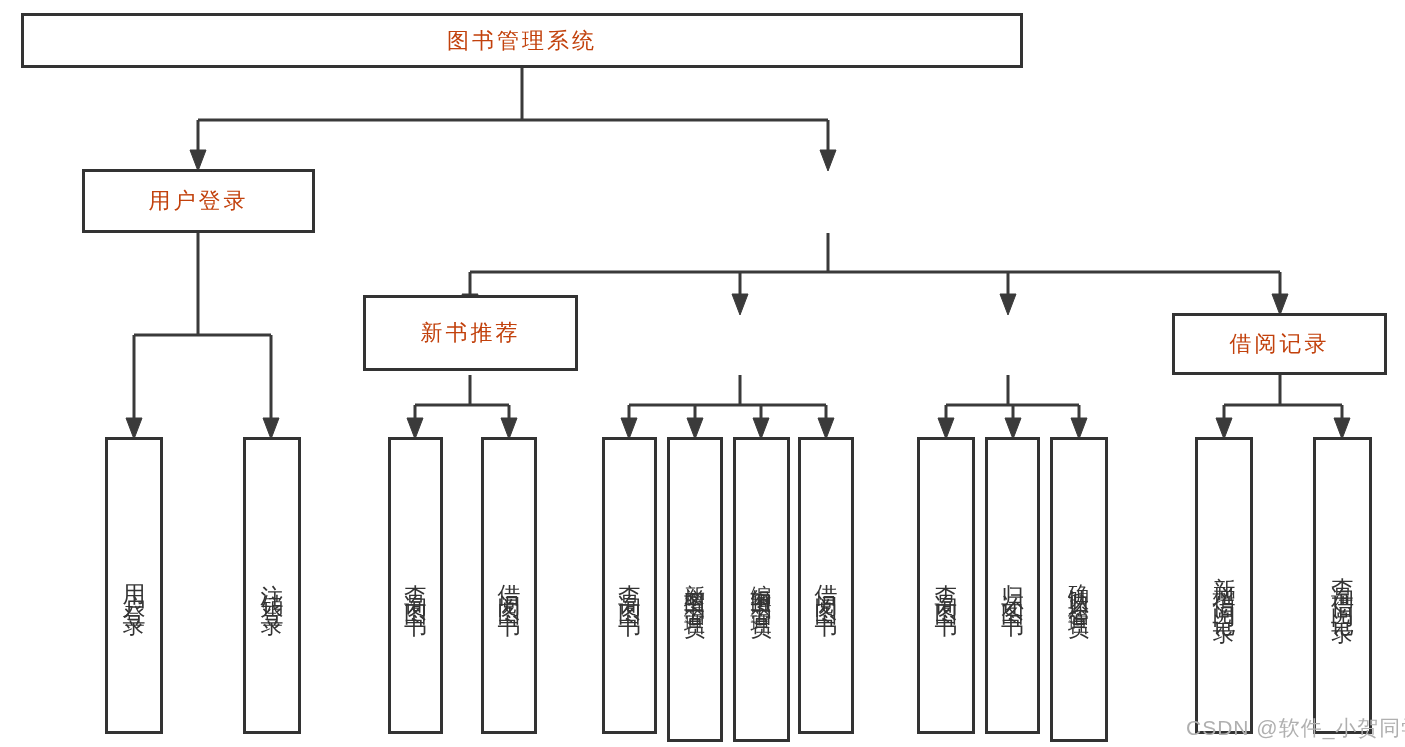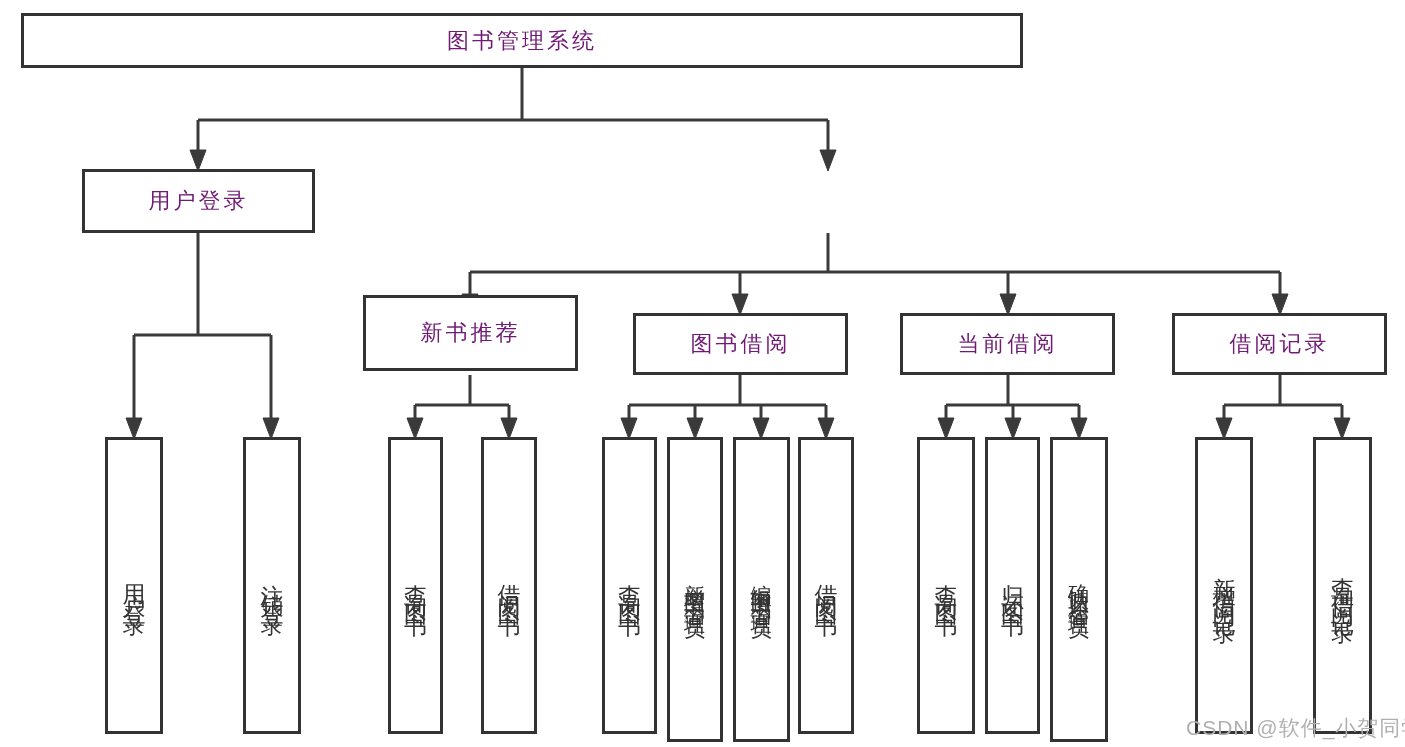--- a/index.html
+++ b/index.html
@@ -28,21 +28,21 @@
     background: #ffffff;
     display: flex;
     align-items: center;
     justify-content: center;
     z-index: 2;
     color: #333333;
   }
   .hlabel {
     font-size: 22px;
     letter-spacing: 3px;
-    color: #701a75;
+    color: #c2410c;
     white-space: nowrap;
   }
   .vtext {
     writing-mode: vertical-rl;
     text-orientation: mixed;
     font-size: 23px;
     letter-spacing: 10px;
     color: #333333;
     line-height: 1;
   }
@@ -117,26 +117,20 @@
     <span class="hlabel">图书管理系统</span>
   </div>
 
   <div class="box" style="left:82px; top:169px; width:233px; height:64px;">
     <span class="hlabel">用户登录</span>
   </div>
 
   <div class="box" style="left:363px; top:295px; width:215px; height:76px;">
     <span class="hlabel">新书推荐</span>
   </div>
-  <div class="box" style="left:633px; top:313px; width:215px; height:62px;">
-    <span class="hlabel">图书借阅</span>
-  </div>
-  <div class="box" style="left:900px; top:313px; width:215px; height:62px;">
-    <span class="hlabel">当前借阅</span>
-  </div>
   <div class="box" style="left:1172px; top:313px; width:215px; height:62px;">
     <span class="hlabel">借阅记录</span>
   </div>
 
   <div class="box" style="left:105px; top:437px; width:58px; height:297px;">
     <span class="vtext">用户登录</span>
   </div>
   <div class="box" style="left:243px; top:437px; width:58px; height:297px;">
     <span class="vtext">注销登录</span>
   </div>

